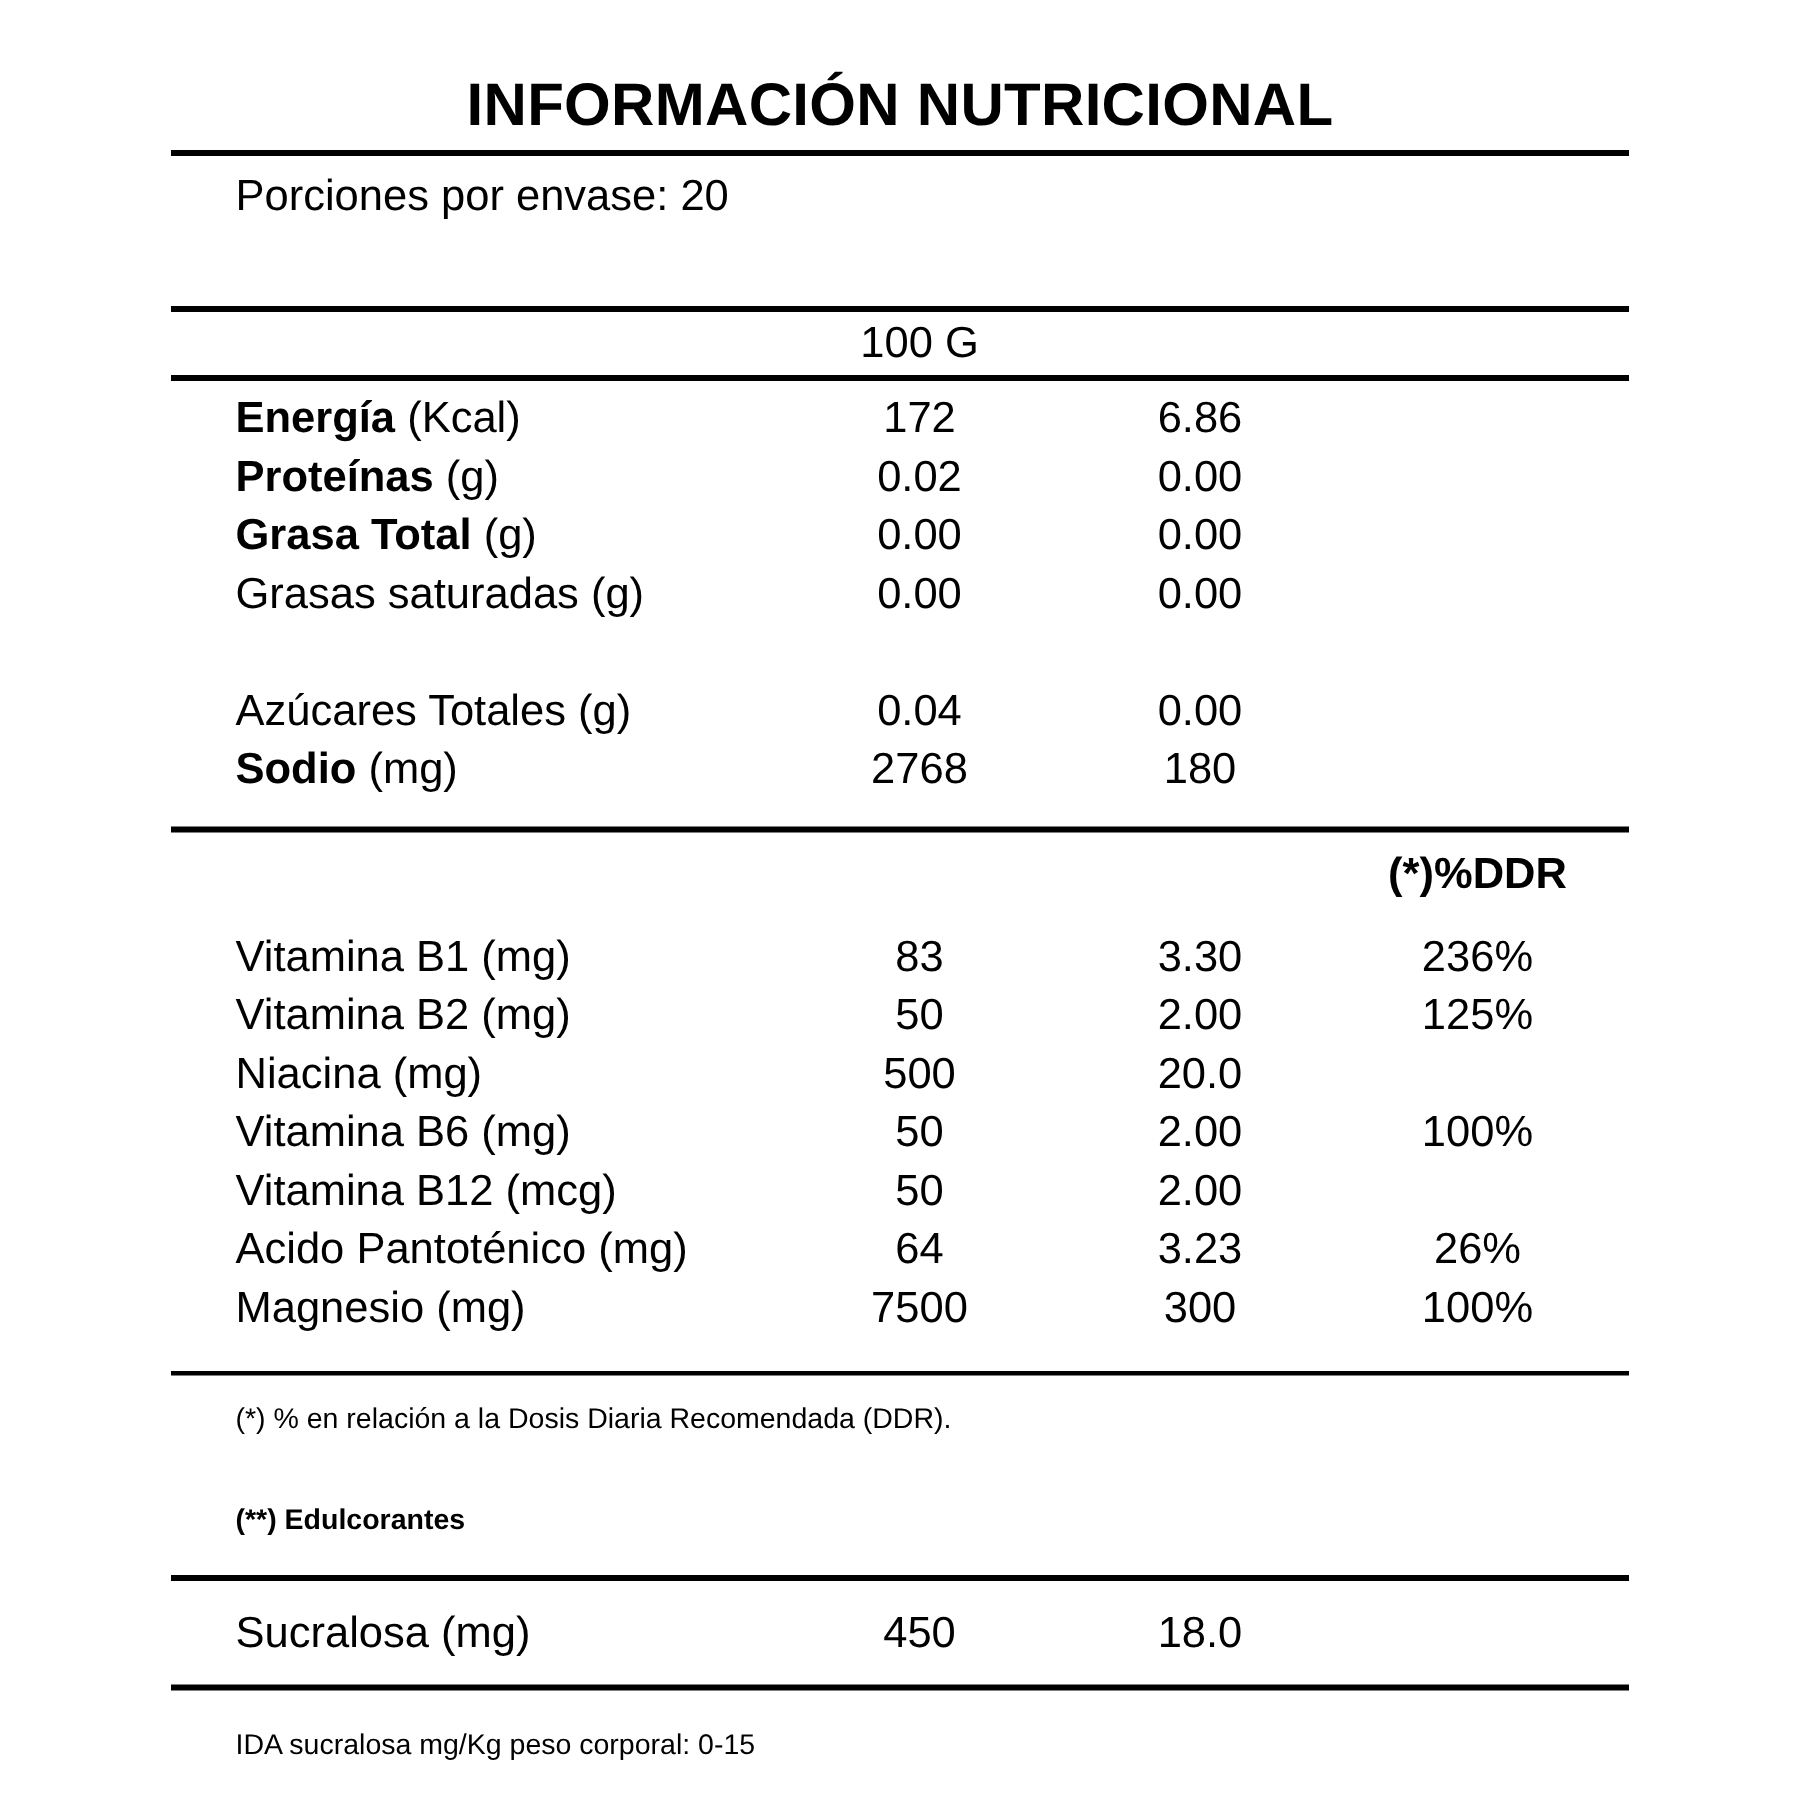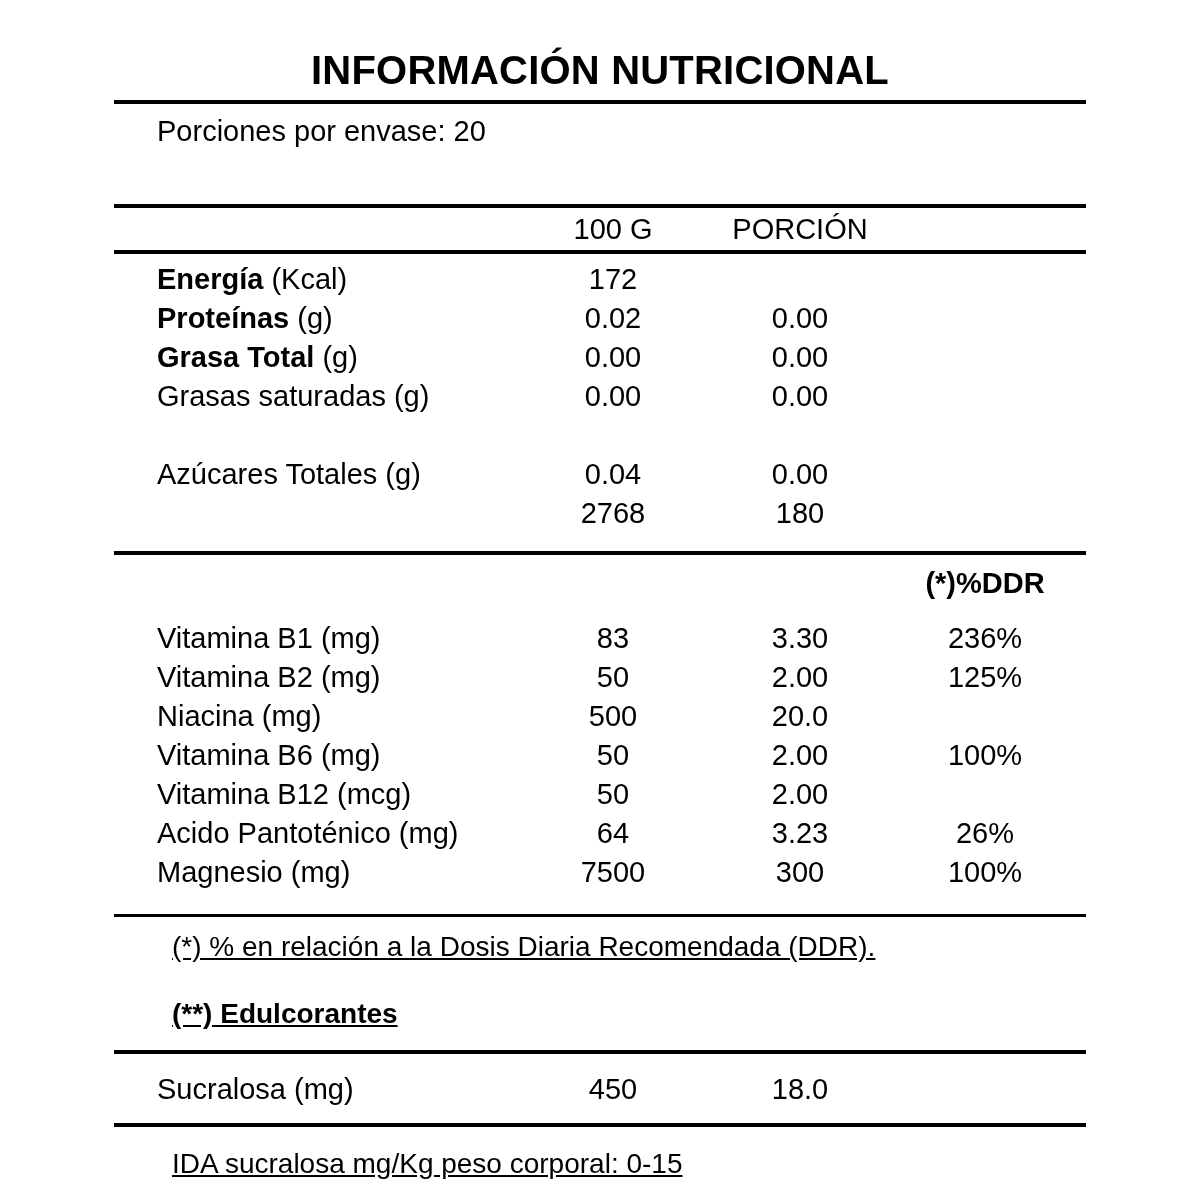--- a/index.html
+++ b/index.html
@@ -106,53 +106,52 @@
     height: 40px;
     font-size: 29px;
     line-height: 40px;
     font-weight: bold;
     white-space: nowrap;
   }
 
   
   .note {
     position: absolute;
-    left: 172px;
-    font-size: 28px;
+    left: 157px;
+    font-size: 19px;
     line-height: 39px;
     white-space: nowrap;
-    text-decoration: underline;
   }
   .note.bold { font-weight: bold; }
 </style>
 </head>
 <body>
 
 <div class="label-root">
 
   <div class="title">INFORMACIÓN NUTRICIONAL</div>
 
   <div class="rule" style="top:76px;"></div>
 
   <div class="serving-block">
     <span class="serving-line">Porciones por envase: 20</span>
   </div>
 
   <div class="rule" style="top:180px;"></div>
 
   <div class="colhead" style="top:186px;">
     <span class="c-v1">100 G</span>
-    <span class="c-v2">PORCIÓN</span>
   </div>
 
   <div class="rule" style="top:226px;"></div>
 
   <div class="row" style="top:236px;">
     <span class="c-name"><b class="bold">Energía</b><span class="reg"> (Kcal)</span></span>
     <span class="c-v1">172</span>
+    <span class="c-v2">6.86</span>
   </div>
   <div class="row" style="top:275px;">
     <span class="c-name"><b class="bold">Proteínas</b><span class="reg"> (g)</span></span>
     <span class="c-v1">0.02</span>
     <span class="c-v2">0.00</span>
   </div>
   <div class="row" style="top:314px;">
     <span class="c-name"><b class="bold">Grasa Total</b><span class="reg"> (g)</span></span>
     <span class="c-v1">0.00</span>
     <span class="c-v2">0.00</span>
@@ -161,20 +160,21 @@
     <span class="c-name reg">Grasas saturadas (g)</span>
     <span class="c-v1">0.00</span>
     <span class="c-v2">0.00</span>
   </div>
   <div class="row" style="top:431px;">
     <span class="c-name reg">Azúcares Totales (g)</span>
     <span class="c-v1">0.04</span>
     <span class="c-v2">0.00</span>
   </div>
   <div class="row" style="top:470px;">
+    <span class="c-name"><b class="bold">Sodio</b><span class="reg"> (mg)</span></span>
     <span class="c-v1">2768</span>
     <span class="c-v2">180</span>
   </div>
 
   <div class="rule" style="top:527px;"></div>
 
   <div class="ddrhead" style="top:539px;">
     <span class="c-v3">(*)%DDR</span>
   </div>
 

